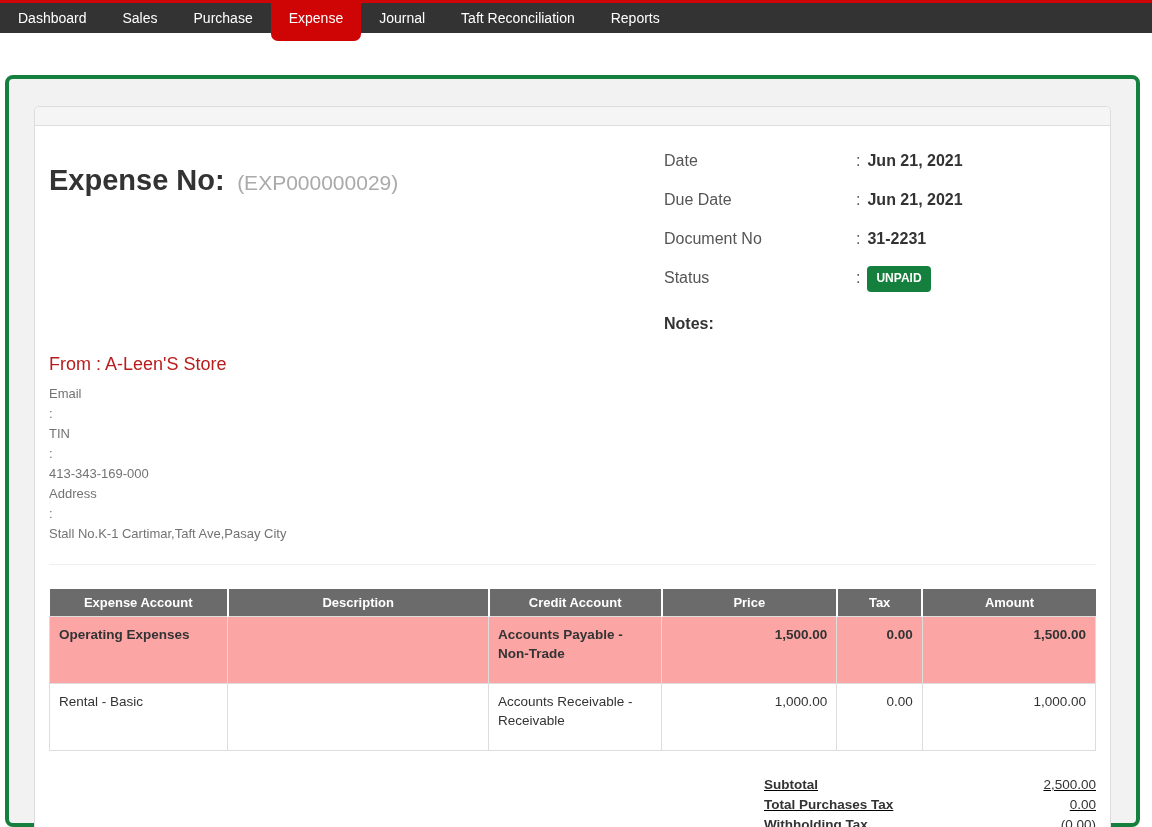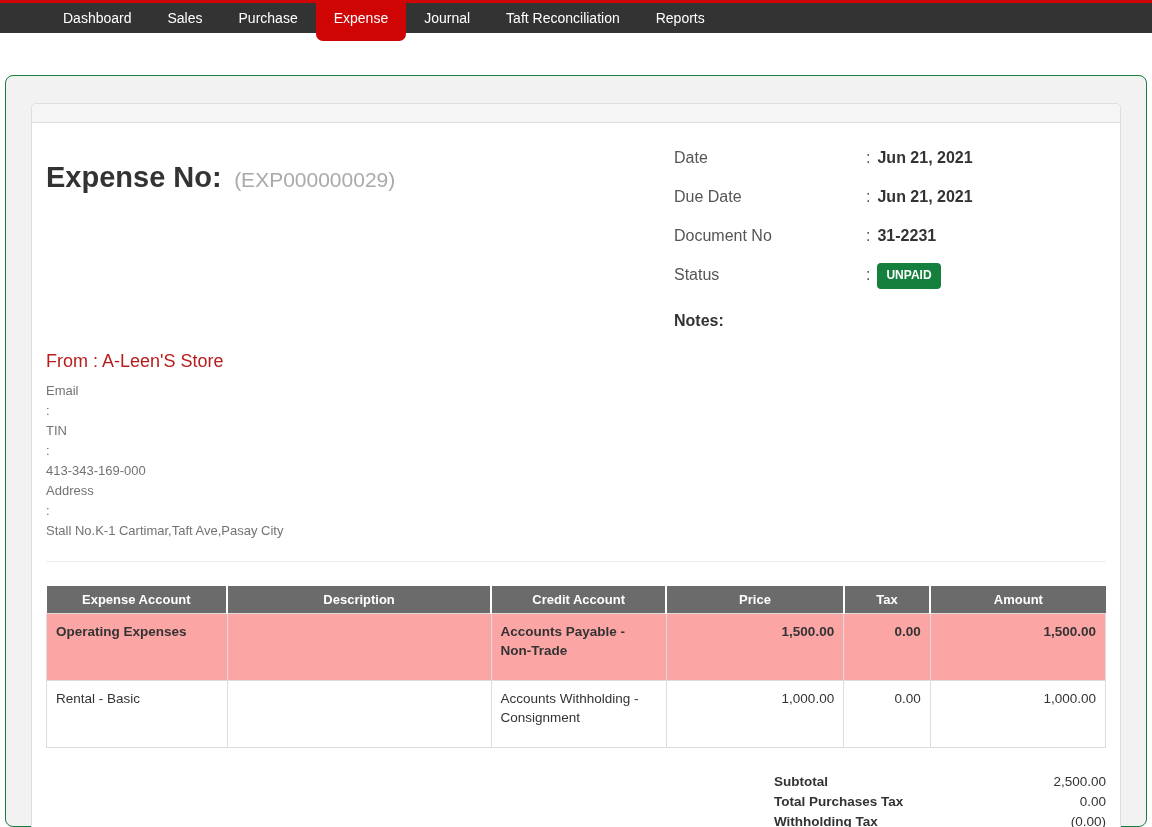--- a/index.html
+++ b/index.html
@@ -11,21 +11,20 @@
   }
 
   
   .topnav {
     position: relative;
     height: 33px;
     background: #333333;
     border-top: 3px solid #cf0404;
     display: flex;
     align-items: flex-start;
-    padding-left: 45px;
   }
   .tab {
     color: #ffffff;
     font-size: 14px;
     line-height: 30px;
     padding: 0 18px;
     cursor: pointer;
     white-space: nowrap;
   }
   .tab.active {
@@ -33,24 +32,24 @@
     margin-top: -3px;
     padding-top: 3px;
     height: 41px;
     border-radius: 0 0 7px 7px;
     position: relative;
     z-index: 2;
   }
 
   
   .outer {
-    margin: 42px 5px 0 5px;
+    margin: 42px 12px 0 5px;
     height: 752px;
     background: #f2f2f2;
-    border: 1px solid #15803d;
+    border: 4px solid #15803d;
     border-radius: 8px;
     padding: 27px 25px 0 25px;
   }
 
   
   .panel {
     background: #ffffff;
     border: 1px solid #dddddd;
     border-radius: 5px;
   }
@@ -130,21 +129,21 @@
     color: #333333;
     padding: 8px 9px 20px 9px;
     vertical-align: top;
     line-height: 19px;
   }
   table.items tbody tr:first-child { background: #fca5a5; font-weight: bold; }
   td.num { text-align: right; }
 
   
   .summary { width: 332px; margin-left: auto; margin-top: 24px; }
-  .sum-row { display: flex; justify-content: space-between; font-size: 13.5px; line-height: 20px; }
+  .sum-row { display: flex; justify-content: space-between; font-size: 13.5px; line-height: 20px; text-decoration: underline; }
   .sum-label { font-weight: bold; color: #333333; }
   .sum-value { color: #333333; }
   .sum-divider { border: none; border-top: 1px solid #dddddd; margin: 19px 0 25px 0; }
   .sum-total { margin-bottom: 8px; }
 </style>
 </head>
 <body>
 
 <div class="topnav">
   <div class="tab">Dashboard</div>
@@ -242,21 +241,21 @@
             <td>Operating Expenses</td>
             <td></td>
             <td>Accounts Payable - Non-Trade</td>
             <td class="num">1,500.00</td>
             <td class="num">0.00</td>
             <td class="num">1,500.00</td>
           </tr>
           <tr>
             <td>Rental - Basic</td>
             <td></td>
-            <td>Accounts Withholding - Consignment</td>
+            <td>Accounts Receivable - Receivable</td>
             <td class="num">1,000.00</td>
             <td class="num">0.00</td>
             <td class="num">1,000.00</td>
           </tr>
         </tbody>
       </table>
 
       <div class="summary">
         <div class="sum-row">
           <span class="sum-label">Subtotal</span>

